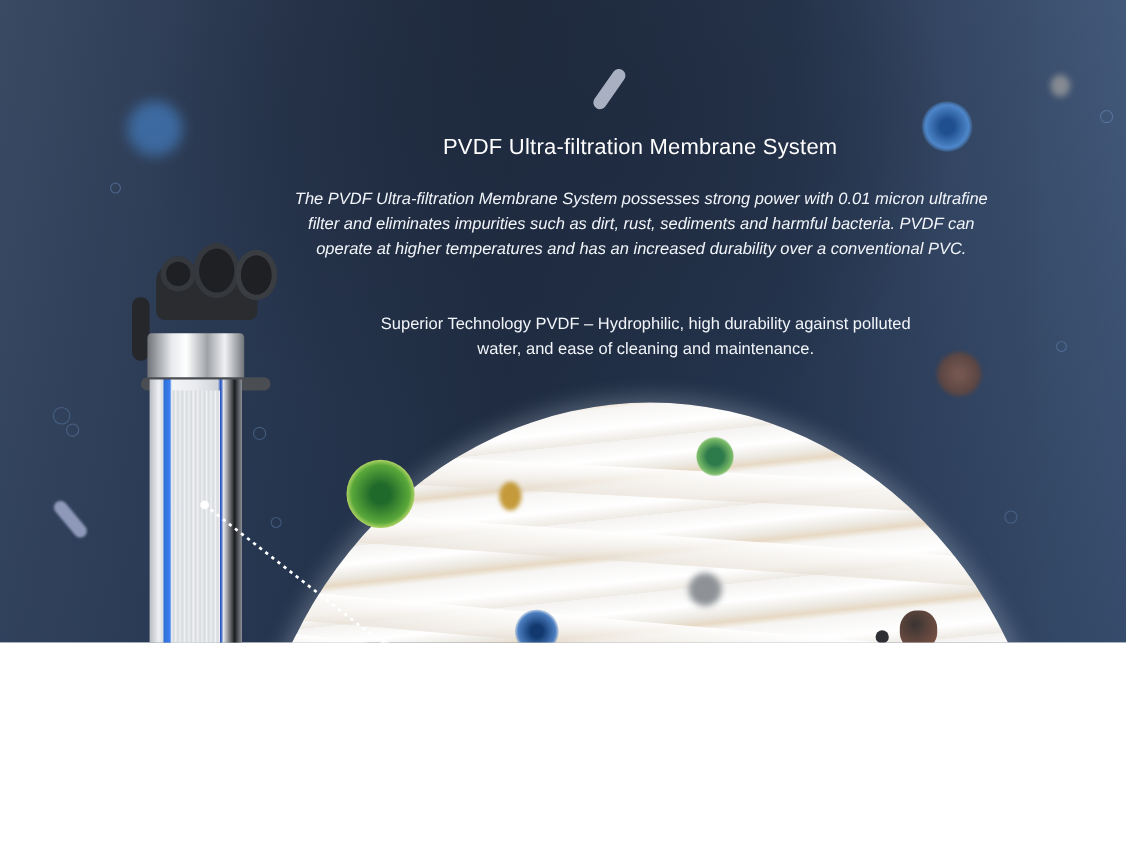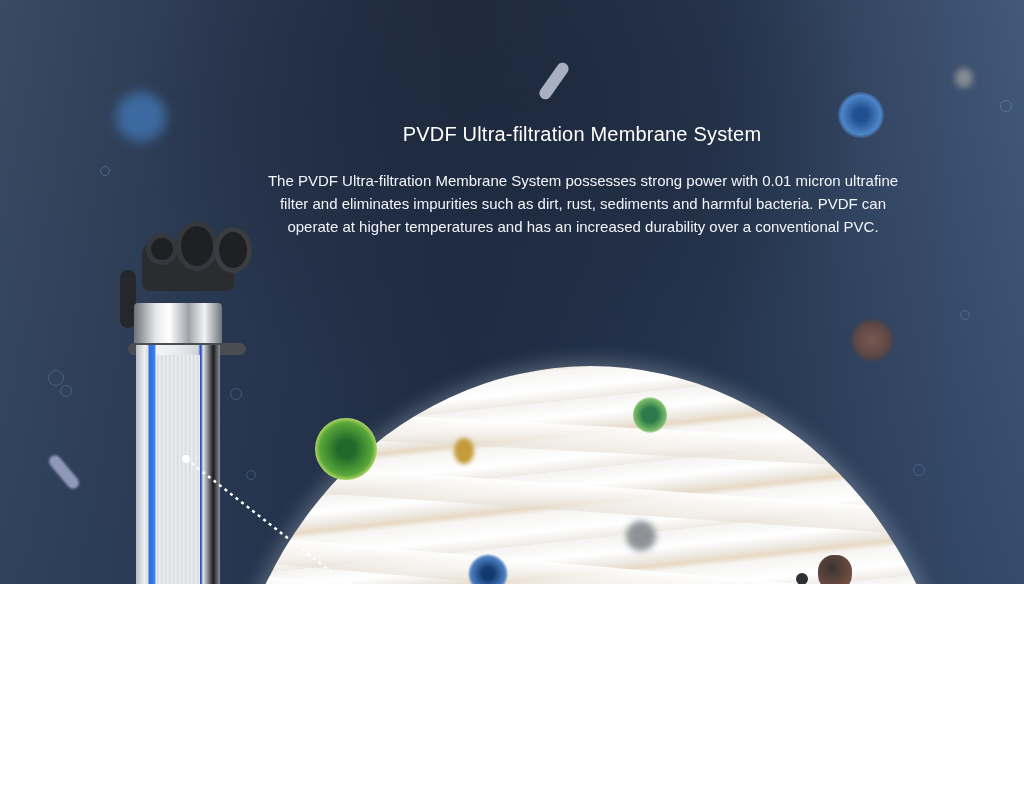--- a/index.html
+++ b/index.html
@@ -18,21 +18,21 @@
   .bubble { position:absolute; border:1px solid rgba(120,160,210,0.45); border-radius:50%; }
   .bokeh { position:absolute; border-radius:50%; filter:blur(6px); }
 
   .title {
     position:absolute; left:0; width:1164px; top:123px; text-align:center;
     color:#ffffff; font-size:20px; letter-spacing:0.2px; z-index:5;
   }
   .para {
     position:absolute; color:#f2f5fa; font-size:15px; line-height:23px; text-align:center; z-index:5;
   }
-  .p1 { left:262px; width:642px; top:169px; }
+  .p1 { left:262px; width:642px; top:169px;font-style:italic; }
   .p2 { left:330px; width:514px; top:283px; }
 
   
   .dome {
     position:absolute; left:222px; top:366px; width:738px; height:860px;
     border-radius: 50% 50% 0 0 / 48% 48% 0 0;
     overflow:hidden; z-index:3;
     box-shadow: 0 0 18px 6px rgba(220,230,245,0.25);
     background: repeating-linear-gradient(174deg,
       #f4f3f1 0px, #ffffff 16px, #ece8e1 28px, #e7d9c4 34px, #f6f5f3 40px, #ffffff 58px, #eeeae4 70px);
@@ -77,20 +77,21 @@
   <div class="bubble" style="left:985px;top:650px;width:12px;height:12px;"></div>
   <div class="bubble" style="left:913px;top:464px;width:10px;height:10px;"></div>
   <div class="bubble" style="left:1000px;top:100px;width:10px;height:10px;"></div>
   <div class="bubble" style="left:230px;top:388px;width:10px;height:10px;"></div>
   <div class="bubble" style="left:246px;top:470px;width:8px;height:8px;"></div>
   <div class="bubble" style="left:20px;top:650px;width:10px;height:10px;"></div>
   <div class="bubble" style="left:960px;top:310px;width:8px;height:8px;"></div>
 
   <div class="title" style="left:0;width:1164px;">PVDF Ultra-filtration Membrane System</div>
   <div class="para p1">The PVDF Ultra-filtration Membrane System possesses strong power with 0.01 micron ultrafine filter and eliminates impurities such as dirt, rust, sediments and harmful bacteria. PVDF can operate at higher temperatures and has an increased durability over a conventional PVC.</div>
+  <div class="para p2">Superior Technology PVDF – Hydrophilic, high durability against polluted water, and ease of cleaning and maintenance.</div>
 
   <div class="dome">
     <div class="fiber" style="top:60px;transform:rotate(3deg);"></div>
     <div class="fiber" style="top:120px;transform:rotate(4deg);"></div>
     <div class="fiber" style="top:200px;transform:rotate(5deg);"></div>
     <div class="fiber" style="top:250px;transform:rotate(7deg);"></div>
     <div class="fiber" style="top:320px;transform:rotate(4deg);"></div>
     <div class="fiber" style="top:390px;transform:rotate(2deg);"></div>
   </div>
 

